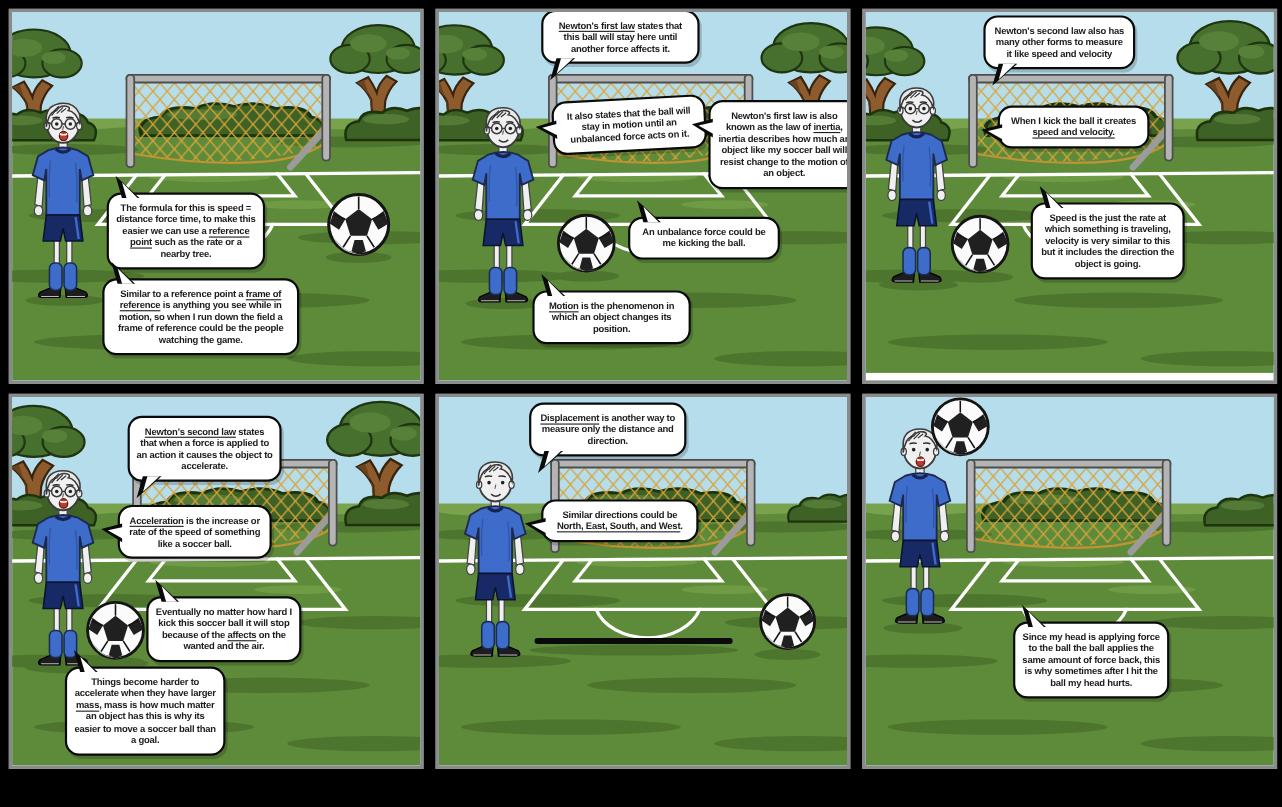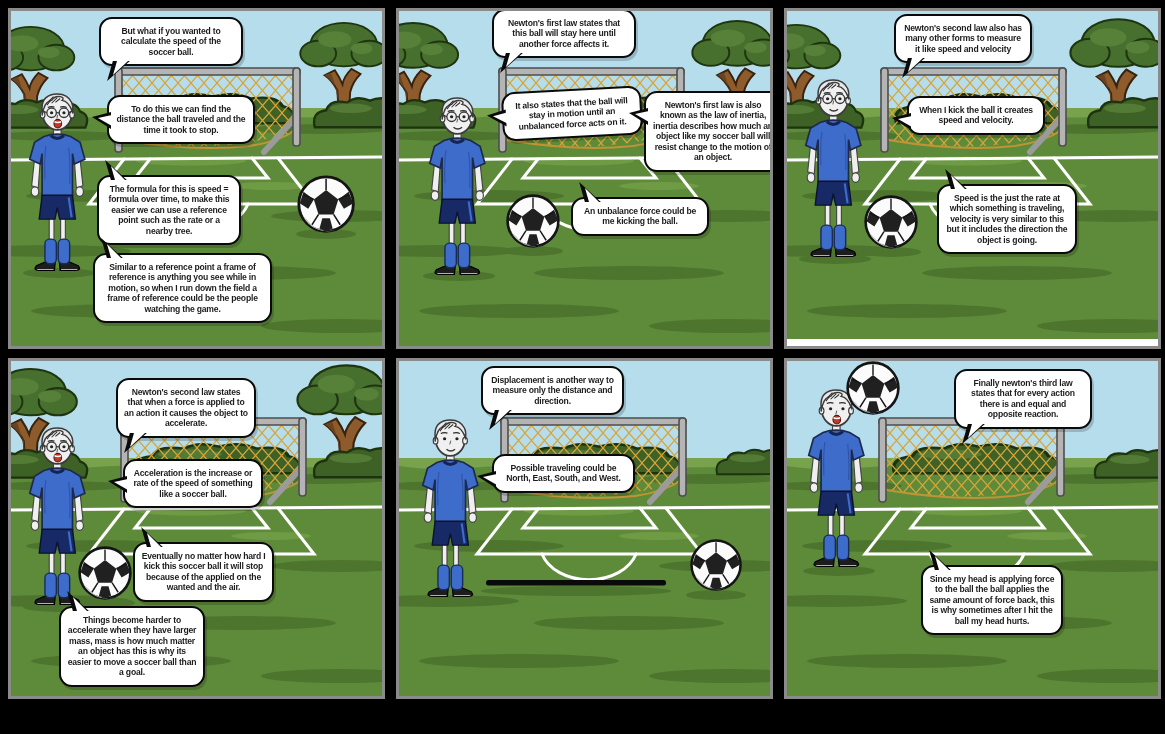--- a/index.html
+++ b/index.html
@@ -6,21 +6,21 @@
   #page{position:relative;width:1165px;height:734px;background:#000;overflow:hidden;
         font-family:"Liberation Sans","DejaVu Sans",sans-serif;}
   .panel{position:absolute;width:377px;height:341px;border:3px solid #8a8a8a;
          box-sizing:border-box;background:#b5ddec;overflow:hidden;}
   .p1{left:8px;top:8px}.p2{left:396px;top:8px}.p3{left:784px;top:8px}
   .p4{left:8px;top:358px}.p5{left:396px;top:358px}.p6{left:784px;top:358px}
   .scene{position:absolute;left:0;top:0;width:371px;height:335px;display:block;}
   .bubble{position:absolute;background:#fff;border:2.5px solid #0a0a0a;border-radius:13px;
           padding:7px 6px;text-align:center;font-weight:bold;font-size:8.6px;line-height:1.22;
           color:#1c1c1c;letter-spacing:-0.2px;z-index:5;box-shadow:2px 3px 0 rgba(0,0,0,0.18);}
-  .bubble .u{text-underline-offset:1.5px;}
+  .bubble .u{text-decoration:underline;text-underline-offset:1.5px;}
   .bubble::before,.bubble::after{content:"";position:absolute;width:0;height:0;}
   
   .tail-bl::before{left:9px;bottom:-17px;border-top:20px solid #0a0a0a;border-right:17px solid transparent;transform:skewX(-16deg);}
   .tail-bl::after{left:14px;bottom:-11px;border-top:14px solid #fff;border-right:11px solid transparent;transform:skewX(-16deg);}
   
   .tail-l::before{left:-17px;top:15px;border-right:19px solid #0a0a0a;border-top:5px solid transparent;border-bottom:12px solid transparent;}
   .tail-l::after{left:-11px;top:18px;border-right:14px solid #fff;border-top:3px solid transparent;border-bottom:8px solid transparent;}
   
   .tail-tl::before{left:9px;top:-17px;border-bottom:20px solid #0a0a0a;border-right:16px solid transparent;transform:skewX(16deg);}
   .tail-tl::after{left:14px;top:-11px;border-bottom:14px solid #fff;border-right:10px solid transparent;transform:skewX(16deg);}
@@ -176,23 +176,21 @@
       <use href="#bush" transform="translate(-30,86) scale(0.9)"></use>
       <use href="#bush" transform="translate(300,84) scale(0.95)"></use>
       <use href="#bush" transform="translate(112,80) scale(1.45,0.95)"></use>
       <use href="#goal" transform="translate(102,57)"></use>
       <use href="#lines"></use>
       <ellipse cx="48" cy="262" rx="36" ry="5" fill="#4d752e"></ellipse>
       <ellipse cx="315" cy="223" rx="30" ry="5" fill="#4d752e"></ellipse>
       <use href="#boy-g-open" transform="translate(14,78) scale(0.95)"></use>
       <use href="#ball" transform="translate(285,163) scale(0.94)"></use>
     </svg>
-    <div class="bubble tail-bl" style="left:88px;top:6px;width:128px"><span><span>But what if you wanted to calculate the speed of the soccer ball.</span></span></div>
-    <div class="bubble tail-l" style="left:96px;top:84px;width:132px"><span><span>To do this we can find the </span><span class="u">distance</span><span> the ball traveled and the </span><span class="u">time</span><span> it took to stop.</span></span></div>
-    <div class="bubble tail-tl" style="left:86px;top:164px;width:128px"><span><span>The formula for this is speed = formula over time, to make this easier we can use a </span><span class="u">reference point</span><span> such as the rate or a nearby tree.</span></span></div>
+    <div class="bubble tail-tl" style="left:86px;top:164px;width:128px"><span><span>The formula for this is speed = distance force time, to make this easier we can use a </span><span class="u">reference point</span><span> such as the rate or a nearby tree.</span></span></div>
     <div class="bubble tail-tl" style="left:82px;top:242px;width:163px"><span><span>Similar to a reference point a </span><span class="u">frame of reference</span><span> is anything you see while in motion, so when I run down the field a frame of reference could be the people watching the game.</span></span></div>
   </section>
 
   <section class="panel p2">
     <svg class="scene" viewBox="0 0 371 335" preserveAspectRatio="none">
       <use href="#scenery-base"></use>
       <use href="#tree" transform="translate(-32,8) scale(0.66)"></use>
       <use href="#tree" transform="translate(292,6) scale(0.66)"></use>
       <use href="#bush" transform="translate(-30,86) scale(0.9)"></use>
       <use href="#bush" transform="translate(300,84) scale(0.95)"></use>
@@ -201,20 +199,21 @@
       <use href="#lines"></use>
       <ellipse cx="60" cy="265" rx="36" ry="5" fill="#4d752e"></ellipse>
       <ellipse cx="134" cy="240" rx="30" ry="5" fill="#4d752e"></ellipse>
       <use href="#boy-g-smile" transform="translate(26,82) scale(0.95)"></use>
       <use href="#ball" transform="translate(106,182) scale(0.875)"></use>
     </svg>
     <div class="bubble tail-bl" style="left:93px;top:-2px;width:128px"><span><span class="u">Newton's first law</span><span> states that this ball will stay here until another force affects it.</span></span></div>
     <div class="bubble tail-l" style="left:103px;top:78px;width:124px;transform:rotate(-3deg)"><span><span>It also states that the ball will stay in motion until an unbalanced force acts on it.</span></span></div>
     <div class="bubble tail-l" style="left:245px;top:80px;width:122px"><span><span>Newton's first law is also known as the law of </span><span class="u">inertia</span><span>, inertia describes how much an object like my soccer ball will resist change to the motion of an object.</span></span></div>
     <div class="bubble tail-tl" style="left:172px;top:186px;width:122px"><span><span>An unbalance force could be me kicking the ball.</span></span></div>
+    <div class="bubble tail-tl" style="left:85px;top:253px;width:128px"><span><span class="u">Motion</span><span> is the phenomenon in which an object changes its position.</span></span></div>
   </section>
 
   <section class="panel p3">
     <svg class="scene" viewBox="0 0 371 335" preserveAspectRatio="none">
       <use href="#scenery-base"></use>
       <use href="#tree" transform="translate(-35,10) scale(0.64)"></use>
       <use href="#tree" transform="translate(282,4) scale(0.70)"></use>
       <use href="#bush" transform="translate(-30,86) scale(0.9)"></use>
       <use href="#bush" transform="translate(298,84) scale(0.95)"></use>
       <use href="#bush" transform="translate(104,80) scale(1.45,0.95)"></use>
@@ -240,51 +239,50 @@
       <use href="#bush" transform="translate(300,84) scale(0.95)"></use>
       <use href="#bush" transform="translate(118,80) scale(1.45,0.95)"></use>
       <use href="#goal" transform="translate(108,57)"></use>
       <use href="#lines"></use>
       <ellipse cx="48" cy="246" rx="36" ry="5" fill="#4d752e"></ellipse>
       <ellipse cx="94" cy="242" rx="30" ry="5" fill="#4d752e"></ellipse>
       <use href="#boy-g-open" transform="translate(14,62) scale(0.95)"></use>
       <use href="#ball" transform="translate(66,184) scale(0.875)"></use>
     </svg>
     <div class="bubble tail-bl" style="left:105px;top:17px;width:124px"><span><span class="u">Newton's second law</span><span> states that when a force is applied to an action it causes the object to accelerate.</span></span></div>
-    <div class="bubble tail-l" style="left:112px;top:98px;width:124px"><span><span class="u">Acceleration</span><span> is the increase or rate of the speed of something like a soccer ball.</span></span></div>
-    <div class="bubble tail-tl" style="left:122px;top:181px;width:125px"><span><span>Eventually no matter how hard I kick this soccer ball it will stop because of the </span><span class="u">applied</span><span> on the wanted and the air.</span></span></div>
+    <div class="bubble tail-l" style="left:96px;top:98px;width:124px"><span><span class="u">Acceleration</span><span> is the increase or rate of the speed of something like a soccer ball.</span></span></div>
+    <div class="bubble tail-tl" style="left:122px;top:181px;width:125px"><span><span>Eventually no matter how hard I kick this soccer ball it will stop because of the </span><span class="u">affects</span><span> on the wanted and the air.</span></span></div>
     <div class="bubble tail-tl" style="left:48px;top:245px;width:130px"><span><span>Things become harder to accelerate when they have larger</span><span class="u"> mass</span><span>, mass is how much matter an object has this is why its easier to move a soccer ball than a goal.</span></span></div>
   </section>
 
   <section class="panel p5">
     <svg class="scene" viewBox="0 0 371 335" preserveAspectRatio="none">
       <use href="#scenery-base"></use>
       <use href="#bush" transform="translate(315,86) scale(0.8)"></use>
       <use href="#bush" transform="translate(110,80) scale(1.45,0.95)"></use>
       <use href="#goal" transform="translate(100,57)"></use>
       <use href="#lines"></use>
       <ellipse cx="55" cy="240" rx="36" ry="5" fill="#4d752e"></ellipse>
       <ellipse cx="317" cy="234" rx="30" ry="5" fill="#4d752e"></ellipse>
       <ellipse cx="177" cy="230" rx="95" ry="5" fill="#4d752e"></ellipse>
       <use href="#boy-smile" transform="translate(19,54) scale(0.95)"></use>
       <rect x="87" y="219" width="180" height="5.5" rx="2.5" fill="#0a0a0a"></rect>
       <use href="#ball" transform="translate(290,177) scale(0.845)"></use>
     </svg>
     <div class="bubble tail-bl" style="left:82px;top:5px;width:127px"><span><span class="u">Displacement</span><span> is another way to measure only the distance and direction.</span></span></div>
-    <div class="bubble tail-l" style="left:93px;top:93px;width:127px"><span><span>Possible traveling could be </span><span class="u">North, East, South, and West</span><span>.</span></span></div>
+    <div class="bubble tail-l" style="left:93px;top:93px;width:127px"><span><span>Similar directions could be </span><span class="u">North, East, South, and West</span><span>.</span></span></div>
   </section>
 
   <section class="panel p6">
     <svg class="scene" viewBox="0 0 371 335" preserveAspectRatio="none">
       <use href="#scenery-base"></use>
       <use href="#bush" transform="translate(305,86) scale(0.9)"></use>
       <use href="#bush" transform="translate(102,80) scale(1.45,0.95)"></use>
       <use href="#goal" transform="translate(90,57)"></use>
       <use href="#lines"></use>
       <ellipse cx="52" cy="210" rx="36" ry="5" fill="#4d752e"></ellipse>
       <use href="#boy-open" transform="translate(17,24) scale(0.95)"></use>
       <use href="#ball" transform="translate(58,-1) scale(0.875)"></use>
     </svg>
-    <div class="bubble tail-bl" style="left:167px;top:8px;width:122px"><span><span>Finally </span><span class="u">newton's third law</span><span> states that for every action there is and equal and opposite reaction.</span></span></div>
     <div class="bubble tail-tl" style="left:134px;top:204px;width:126px"><span><span>Since my head is applying force to the ball the ball applies the same amount of force back, this is why sometimes after I hit the ball my head hurts.</span></span></div>
   </section>
 
 </div>
 
 </body></html>

